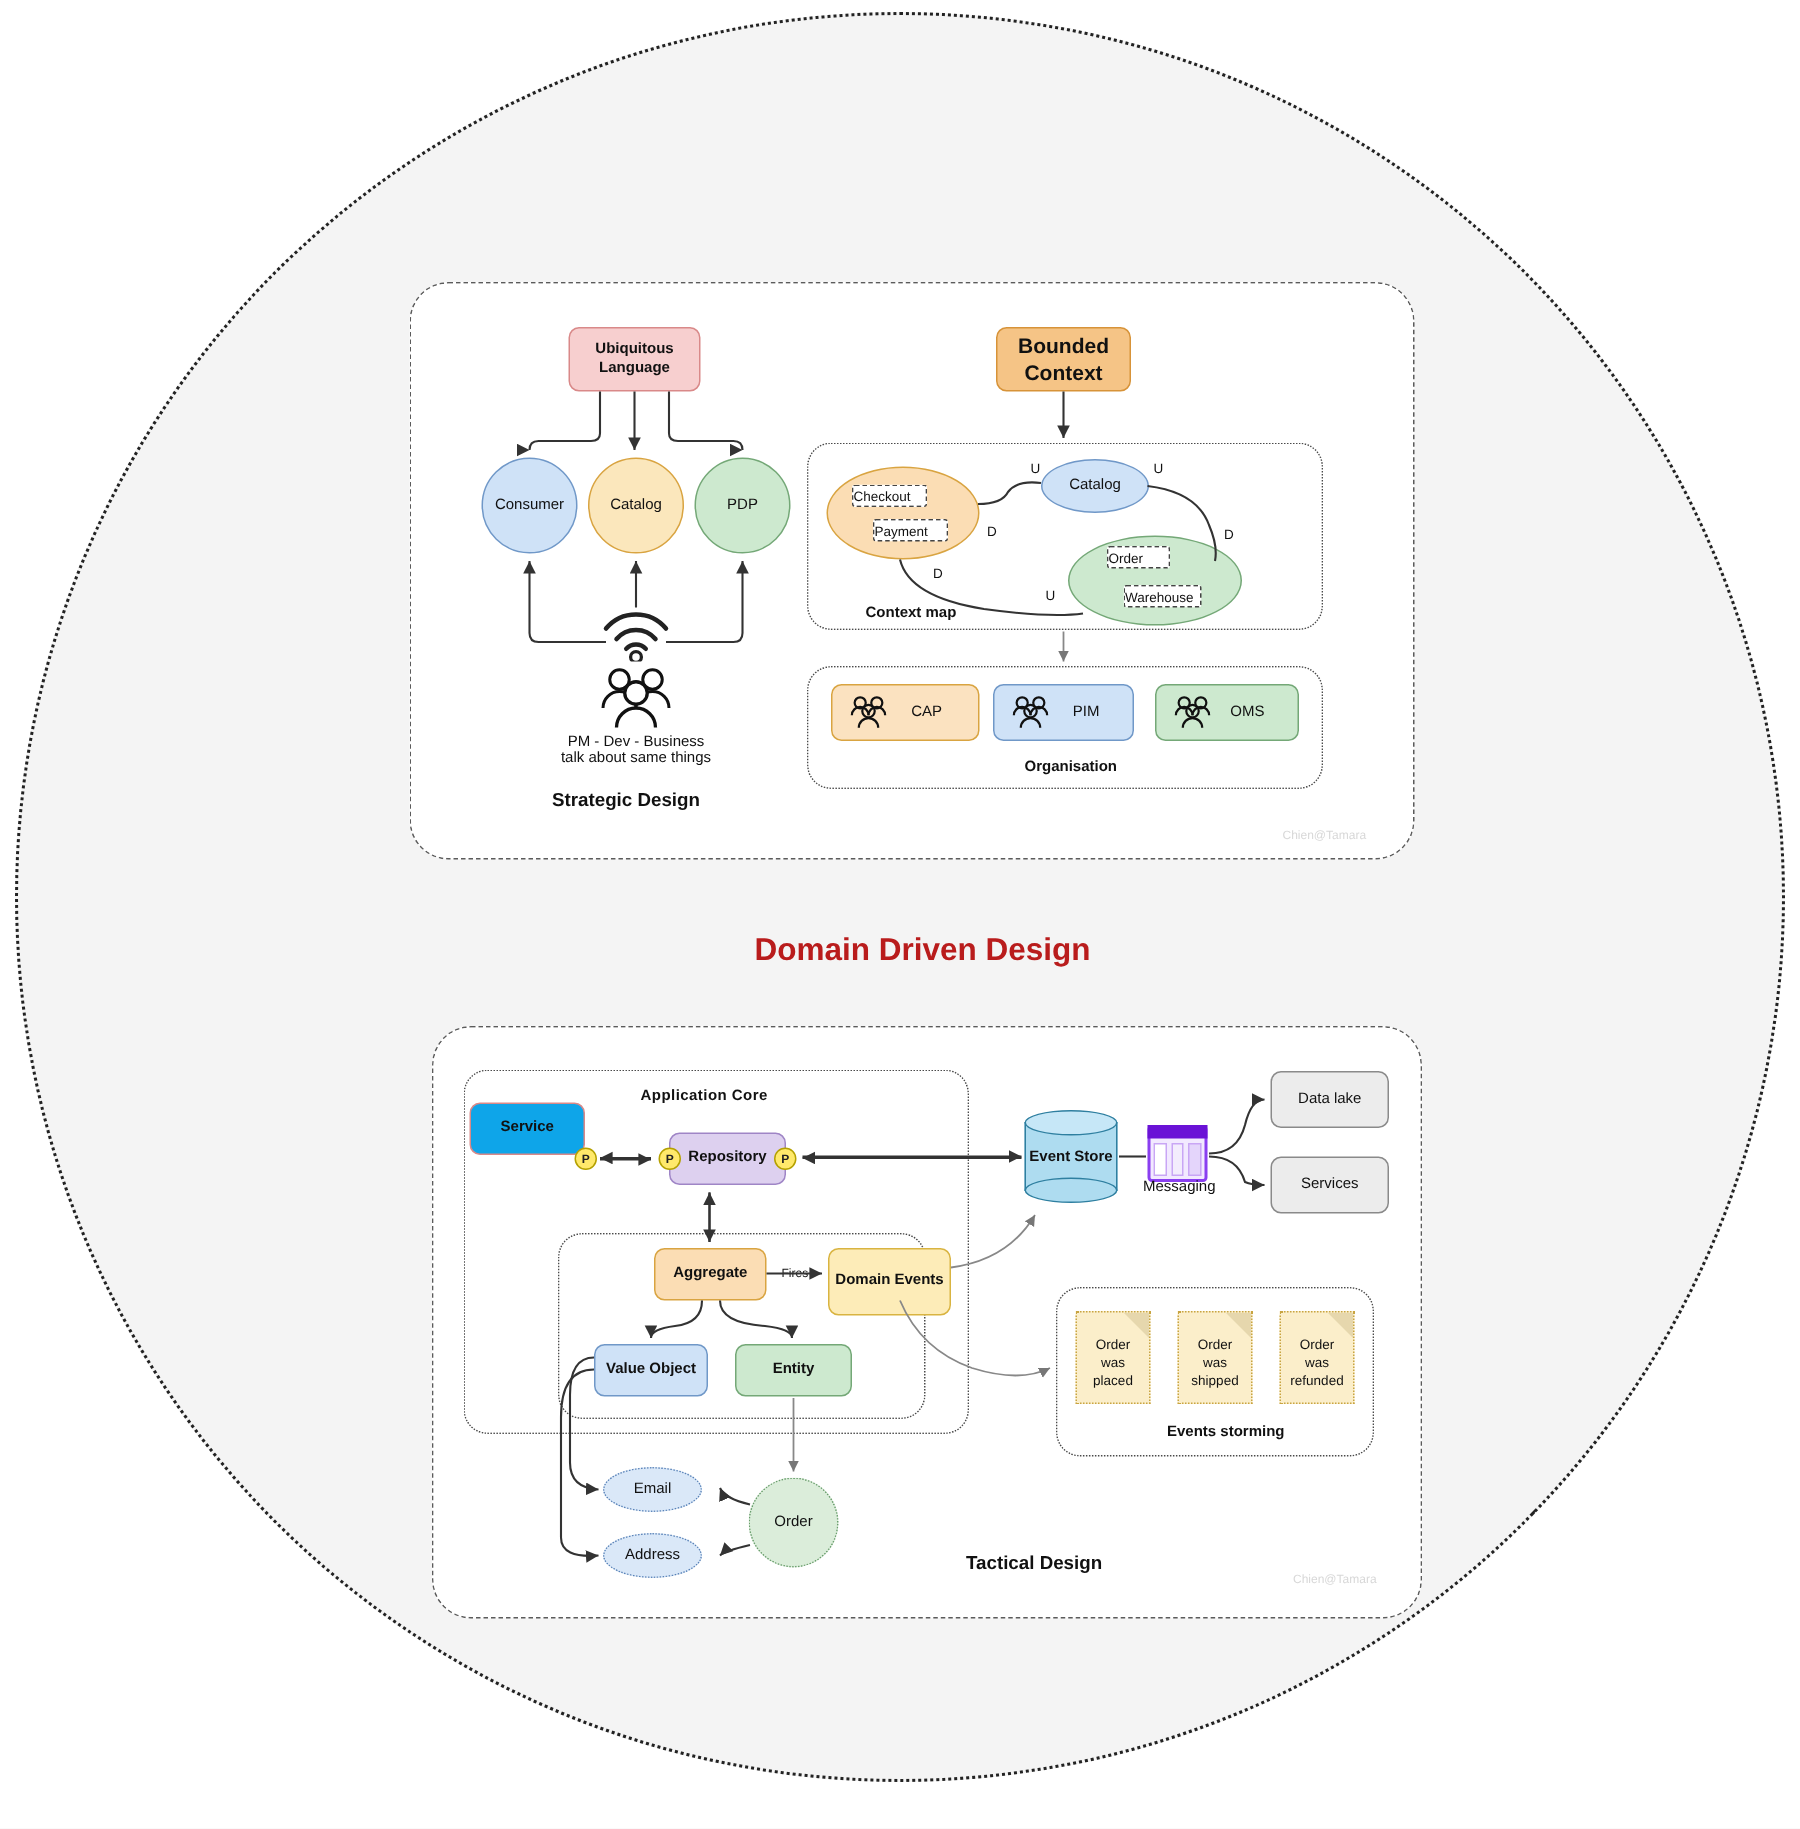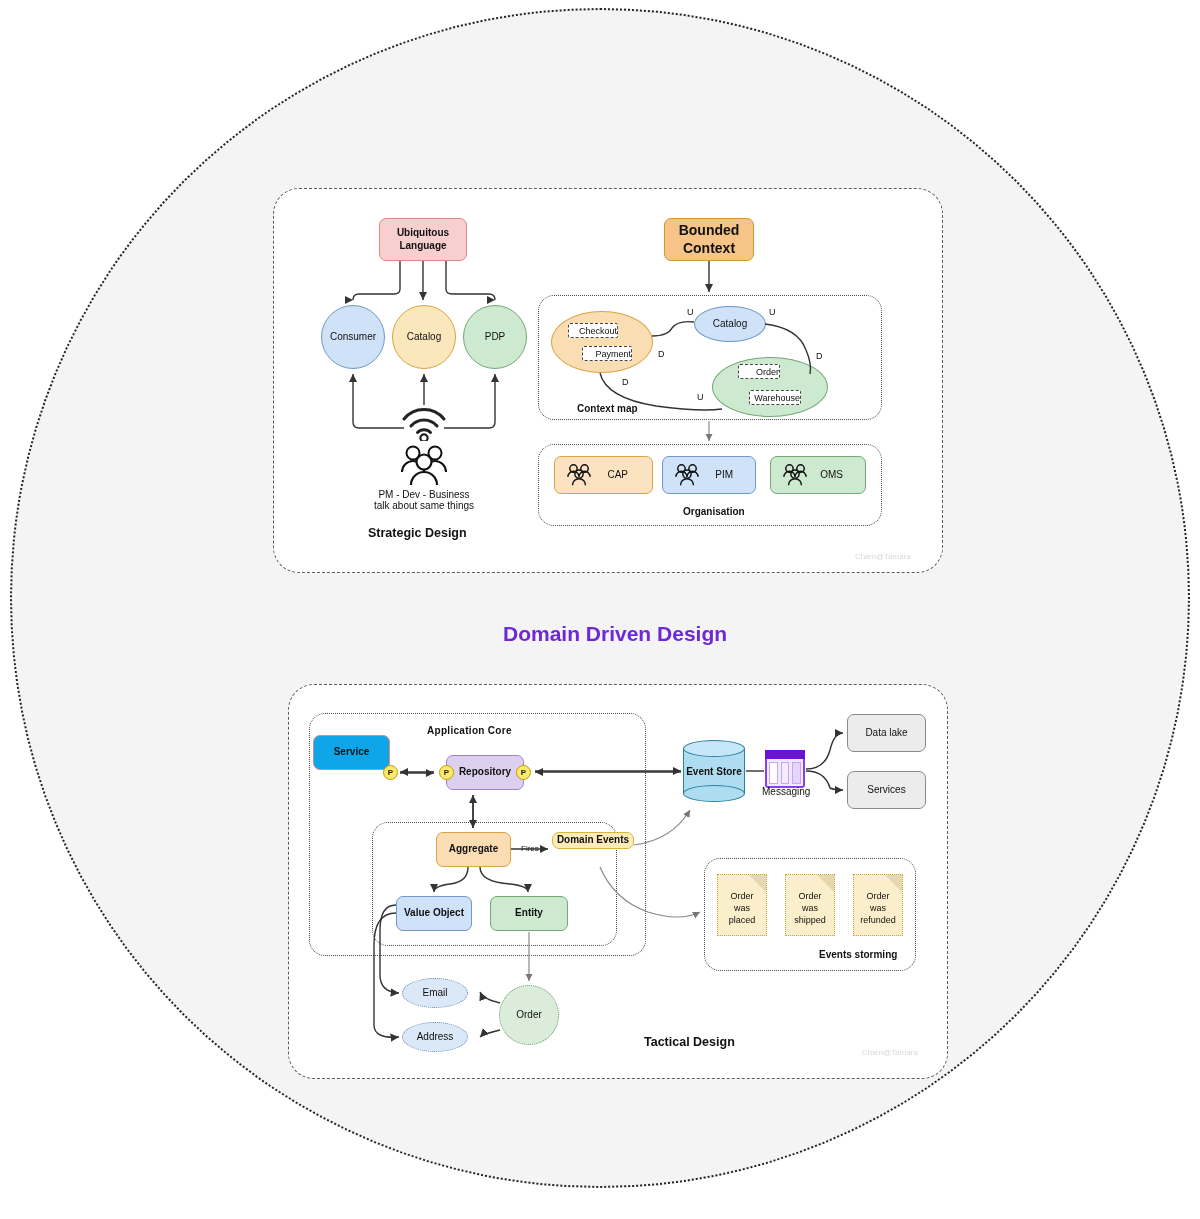--- a/index.html
+++ b/index.html
@@ -56,21 +56,21 @@
     position:absolute;
     font-size:10px;
     color:#111;
     white-space:nowrap;
   }
   .label.bold{ font-weight:bold; }
   .title-main{
     position:absolute;
     font-size:21px;
     font-weight:bold;
-    color:#6d28d9;
+    color:#b91c1c;
     white-space:nowrap;
   }
   .section-title{
     position:absolute;
     font-size:12.5px;
     font-weight:bold;
     color:#111;
     white-space:nowrap;
   }
   .watermark{
@@ -142,21 +142,21 @@
   .msgicon .bars i{flex:1;background:#ffffff;border:1px solid #c9a6f5;display:block;}
   .msgicon .bars i:nth-child(2){background:#f3ecfd;}
   .msgicon .bars i:nth-child(3){background:#e4d5fb;}
 
   
   .tag{
     position:absolute;
     background:#ffffff;
     border:1.2px dashed #444;
     font-size:9px;
-    display:flex;align-items:center;justify-content:flex-end;
+    display:flex;align-items:center;justify-content:flex-start;
     color:#111;
     border-radius:2px;
   }
 
   .people{ position:absolute; }
   .wifi{ position:absolute; }
 </style>
 </head>
 <body>
 
@@ -302,21 +302,21 @@
     <span>P</span>
   </div>
   <div class="port" style="left:516px;top:765px;">
     <span>P</span>
   </div>
 
   <div class="node bold" style="left:436px;top:832px;width:75px;height:35px;background:#fbddb4;border:1.4px solid #d9a441;">
     <span>Aggregate</span>
   </div>
   <div class="edge-label" style="left:521px;top:844px;font-size:8px;">Fires</div>
-  <div class="node bold" style="left:552px;top:832px;width:82px;height:17px;background:#fdecb8;border:1.4px solid #d9b441;">
+  <div class="node bold" style="left:552px;top:832px;width:82px;height:45px;background:#fdecb8;border:1.4px solid #d9b441;">
     <span>Domain Events</span>
   </div>
 
   <div class="node bold" style="left:396px;top:896px;width:76px;height:35px;background:#cfe2f7;border:1.4px solid #7098c8;">
     <span>Value Object</span>
   </div>
   <div class="node bold" style="left:490px;top:896px;width:78px;height:35px;background:#cde9cf;border:1.4px solid #74a877;">
     <span>Entity</span>
   </div>
 
@@ -351,21 +351,21 @@
   <div class="label" style="left:762px;top:786px;">Messaging</div>
 
   <div class="node" style="left:847px;top:714px;width:79px;height:38px;background:#ececec;border:1.3px solid #8a8a8a;">
     <span>Data lake</span>
   </div>
   <div class="node" style="left:847px;top:771px;width:79px;height:38px;background:#ececec;border:1.3px solid #8a8a8a;">
     <span>Services</span>
   </div>
 
   <div class="subpanel" style="left:704px;top:858px;width:212px;height:113px;"></div>
-  <div class="label bold" style="left:778px;top:949px;margin-left:41px;">Events storming</div>
+  <div class="label bold" style="left:778px;top:949px;">Events storming</div>
 
   <div class="sticky" style="left:717px;top:874px;width:50px;height:62px;">
     <div class="fold"></div>
     <div>
       <div>Order</div>
       <div>was</div>
       <div>placed</div>
     </div>
   </div>
   <div class="sticky" style="left:785px;top:874px;width:50px;height:62px;">

